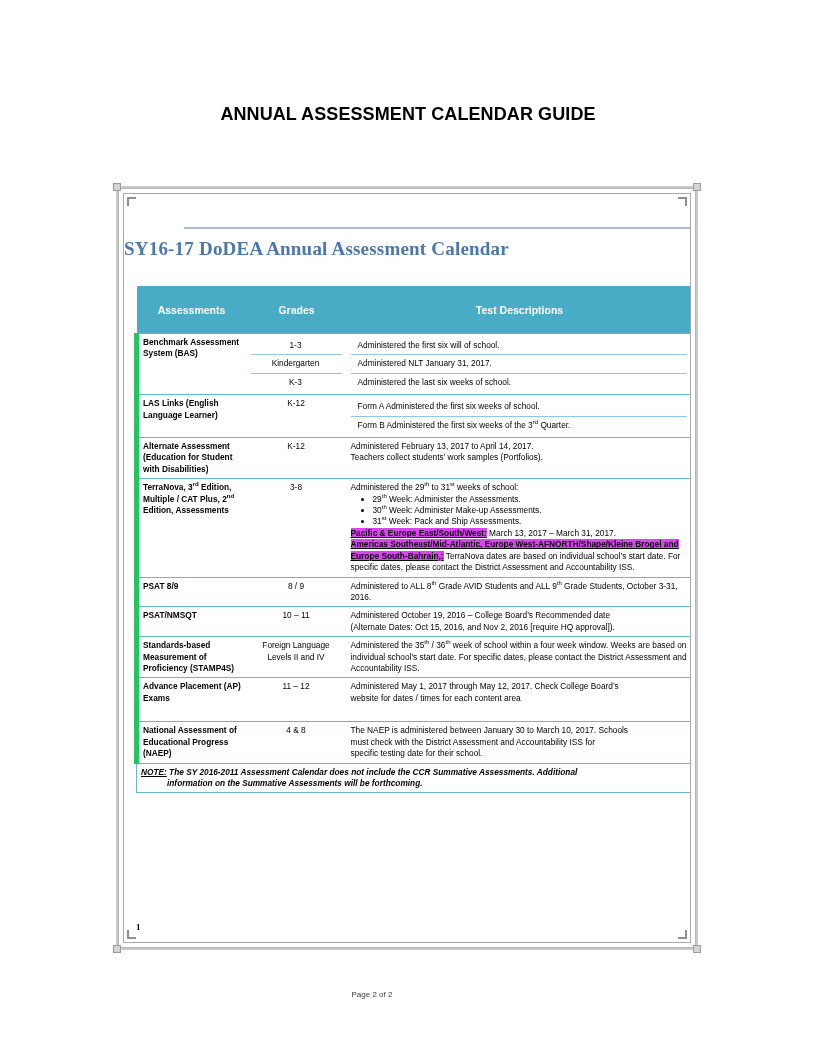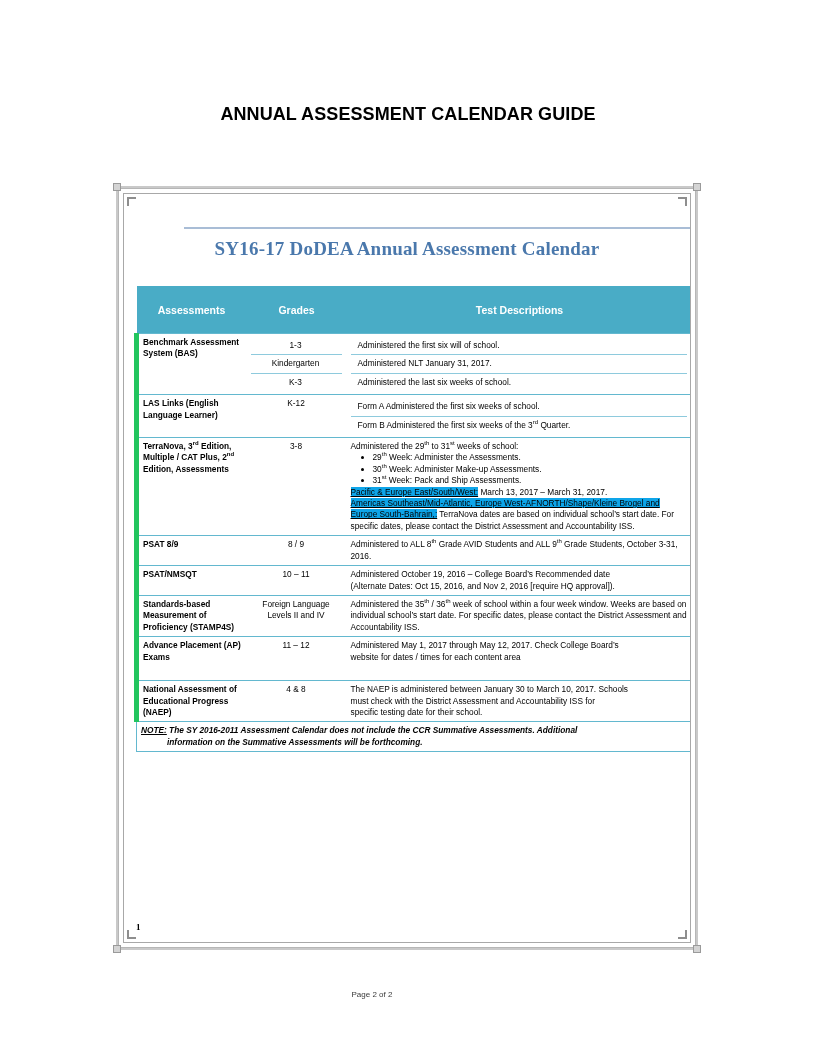--- a/index.html
+++ b/index.html
@@ -49,21 +49,21 @@
   .ic-br{right:3px;bottom:3px;border-right:2px solid #8e8e8e;border-bottom:2px solid #8e8e8e;}
 
   
   .doc{position:absolute;left:0;top:0;right:0;bottom:0;padding:0;}
   .hr-top{
     position:absolute;left:60px;top:33px;right:0px;height:0;
     border-top:2px solid #a9bdd6;
   }
   .cal-title{
     position:absolute;left:0;top:44px;width:100%;
-    text-align:center;
+    text-align:left;
     font-family:"Liberation Serif",serif;
     font-weight:bold;font-size:19px;color:#4a78ac;
     letter-spacing:.2px;
   }
 
   table.cal{
     position:absolute;left:10px;top:92px;
     width:556px;
     border-collapse:collapse;
     table-layout:fixed;
@@ -106,21 +106,21 @@
     border-bottom:1px solid #8ecadd;
     box-sizing:border-box;
   }
   .subrow:last-child{border-bottom:none;}
   .subrow.sg{text-align:center;}
   .subrow.sd{padding-left:7px;}
 
   ul.bul{margin:0;padding:0 0 0 22px;list-style:disc;}
   ul.bul li{margin:0;padding:0;line-height:11.4px;}
   sup{font-size:6px;line-height:0;vertical-align:super;}
-  .hl{background:#0ea5e9;text-decoration:underline;font-weight:normal;}
+  .hl{background:#d946ef;text-decoration:underline;font-weight:bold;}
 
   td.note{
     border-left:1px solid #63b8cf;border-right:1px solid #63b8cf;
     font-style:italic;font-weight:bold;font-size:8.3px;line-height:12px;
     padding:4px 6px 5px 5px;
   }
   .note-ind{display:block;padding-left:26px;}
   .note-lbl{text-decoration:underline;}
 
   .pagenum{
@@ -187,20 +187,28 @@
 
           <tr>
             <td class="assess">LAS Links (English Language Learner)</td>
             <td class="grade">K-12</td>
             <td class="desc nopad">
               <div class="subrow sd">Form A Administered the first six weeks of school.</div>
               <div class="subrow sd"><span>Form B Administered the first six weeks of the 3</span><sup>rd</sup><span> Quarter.</span></div>
             </td>
           </tr>
 
+          <tr>
+            <td class="assess">Alternate Assessment (Education for Student with Disabilities)</td>
+            <td class="grade">K-12</td>
+            <td class="desc">
+              <div>Administered February 13, 2017 to April 14, 2017.</div>
+              <div>Teachers collect students’ work samples (Portfolios).</div>
+            </td>
+          </tr>
 
           <tr>
             <td class="assess"><span>TerraNova, 3</span><sup>rd</sup><span> Edition, Multiple / CAT Plus, 2</span><sup>nd</sup><span> Edition, Assessments</span></td>
             <td class="grade">3-8</td>
             <td class="desc">
               <div><span>Administered the 29</span><sup>th</sup><span> to 31</span><sup>st</sup><span> weeks of school:</span></div>
               <ul class="bul">
                 <li><span>29</span><sup>th</sup><span> Week: Administer the Assessments.</span></li>
                 <li><span>30</span><sup>th</sup><span> Week: Administer Make-up Assessments.</span></li>
                 <li><span>31</span><sup>st</sup><span> Week: Pack and Ship Assessments.</span></li>

